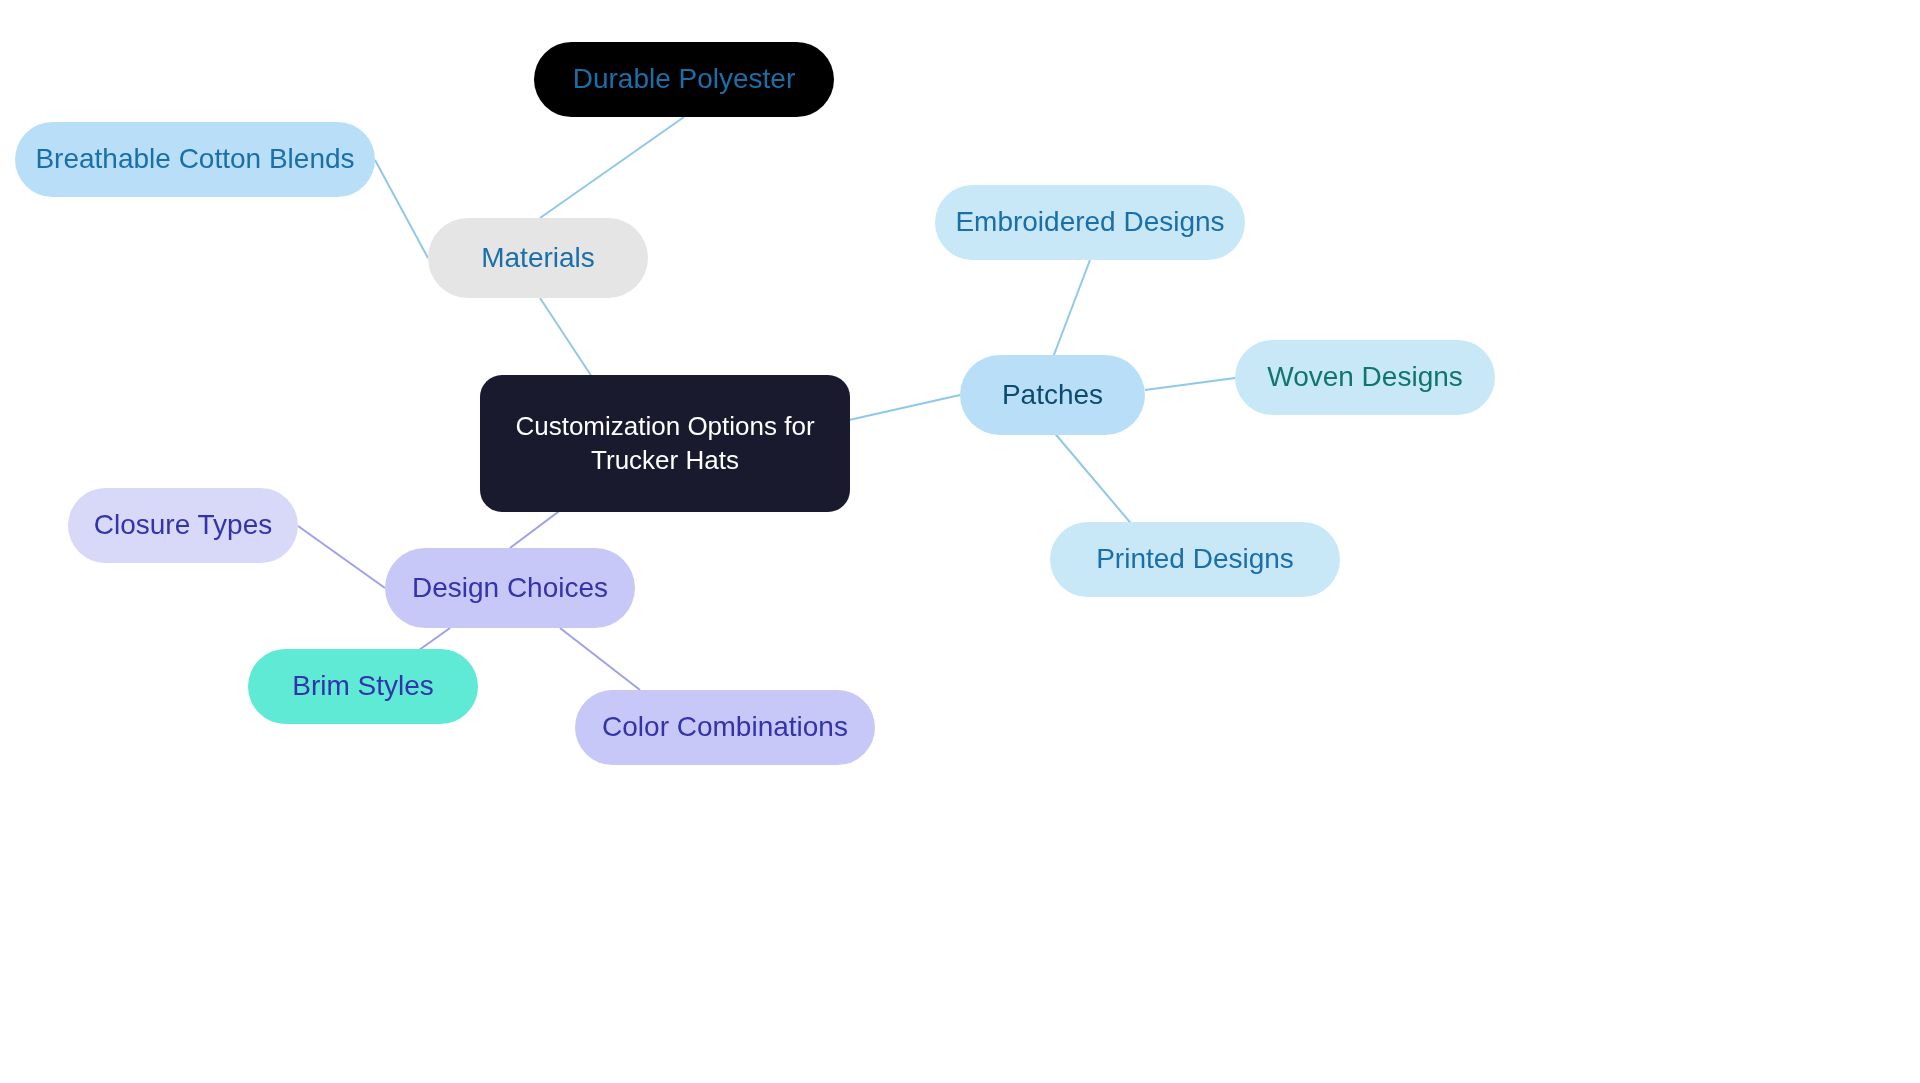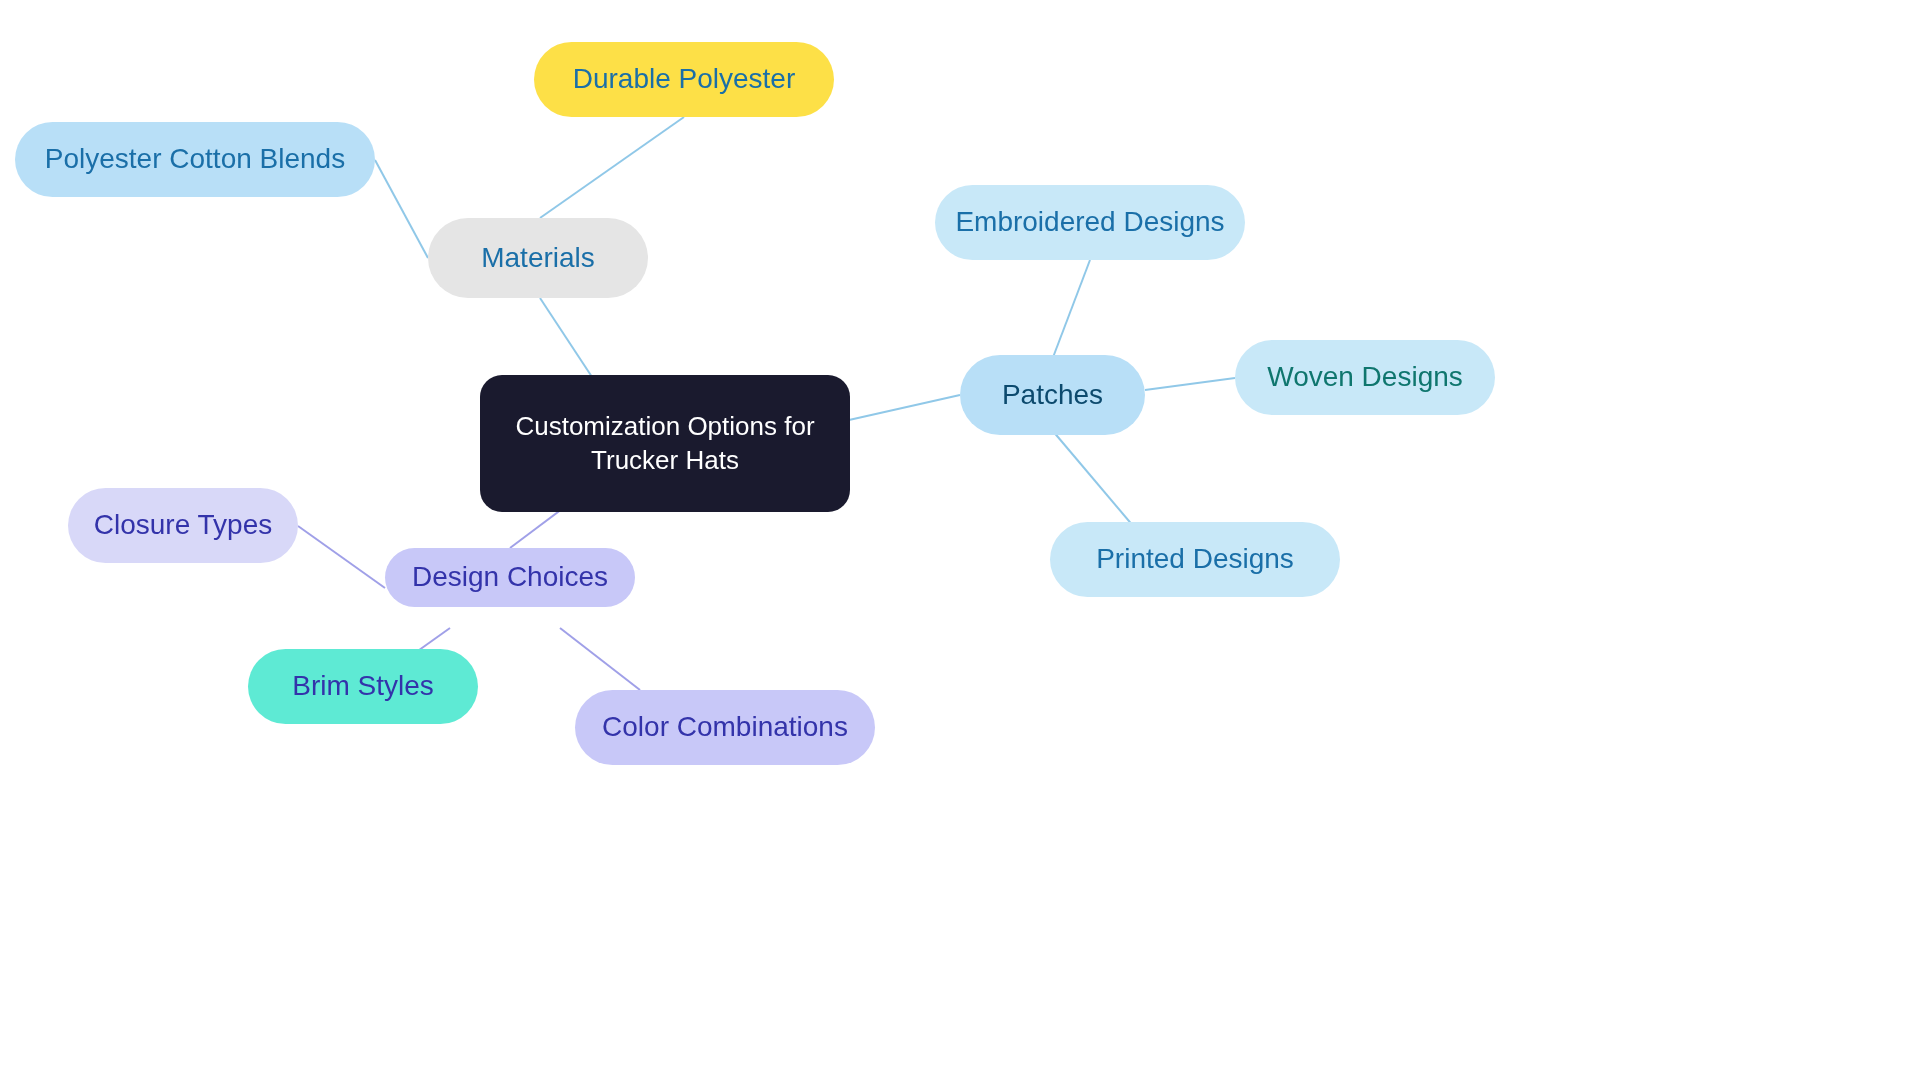--- a/index.html
+++ b/index.html
@@ -58,21 +58,21 @@
       background: #e5e5e5;
       color: #1a6fa8;
       width: 220px;
       height: 80px;
       left: 428px;
       top: 218px;
     }
 
     
     .node-durable {
-      background: #fde047;
+      background: #000000;
       color: #1a6fa8;
       width: 300px;
       height: 75px;
       left: 534px;
       top: 42px;
     }
 
     
     .node-breathable {
       background: #b8dff7;
@@ -121,21 +121,21 @@
       height: 75px;
       left: 1050px;
       top: 522px;
     }
 
     
     .node-design {
       background: #c8c8f8;
       color: #3333aa;
       width: 250px;
-      height: 59px;
+      height: 80px;
       left: 385px;
       top: 548px;
     }
 
     
     .node-closure {
       background: #d8d8f8;
       color: #3333aa;
       width: 230px;
       height: 75px;
@@ -199,21 +199,21 @@
 
 <div class="node node-materials">
   <span class="node-label">Materials</span>
 </div>
 
 <div class="node node-durable">
   <span class="node-label">Durable Polyester</span>
 </div>
 
 <div class="node node-breathable">
-  <span class="node-label">Polyester Cotton Blends</span>
+  <span class="node-label">Breathable Cotton Blends</span>
 </div>
 
 <div class="node node-patches">
   <span class="node-label">Patches</span>
 </div>
 
 <div class="node node-embroidered">
   <span class="node-label">Embroidered Designs</span>
 </div>
 

